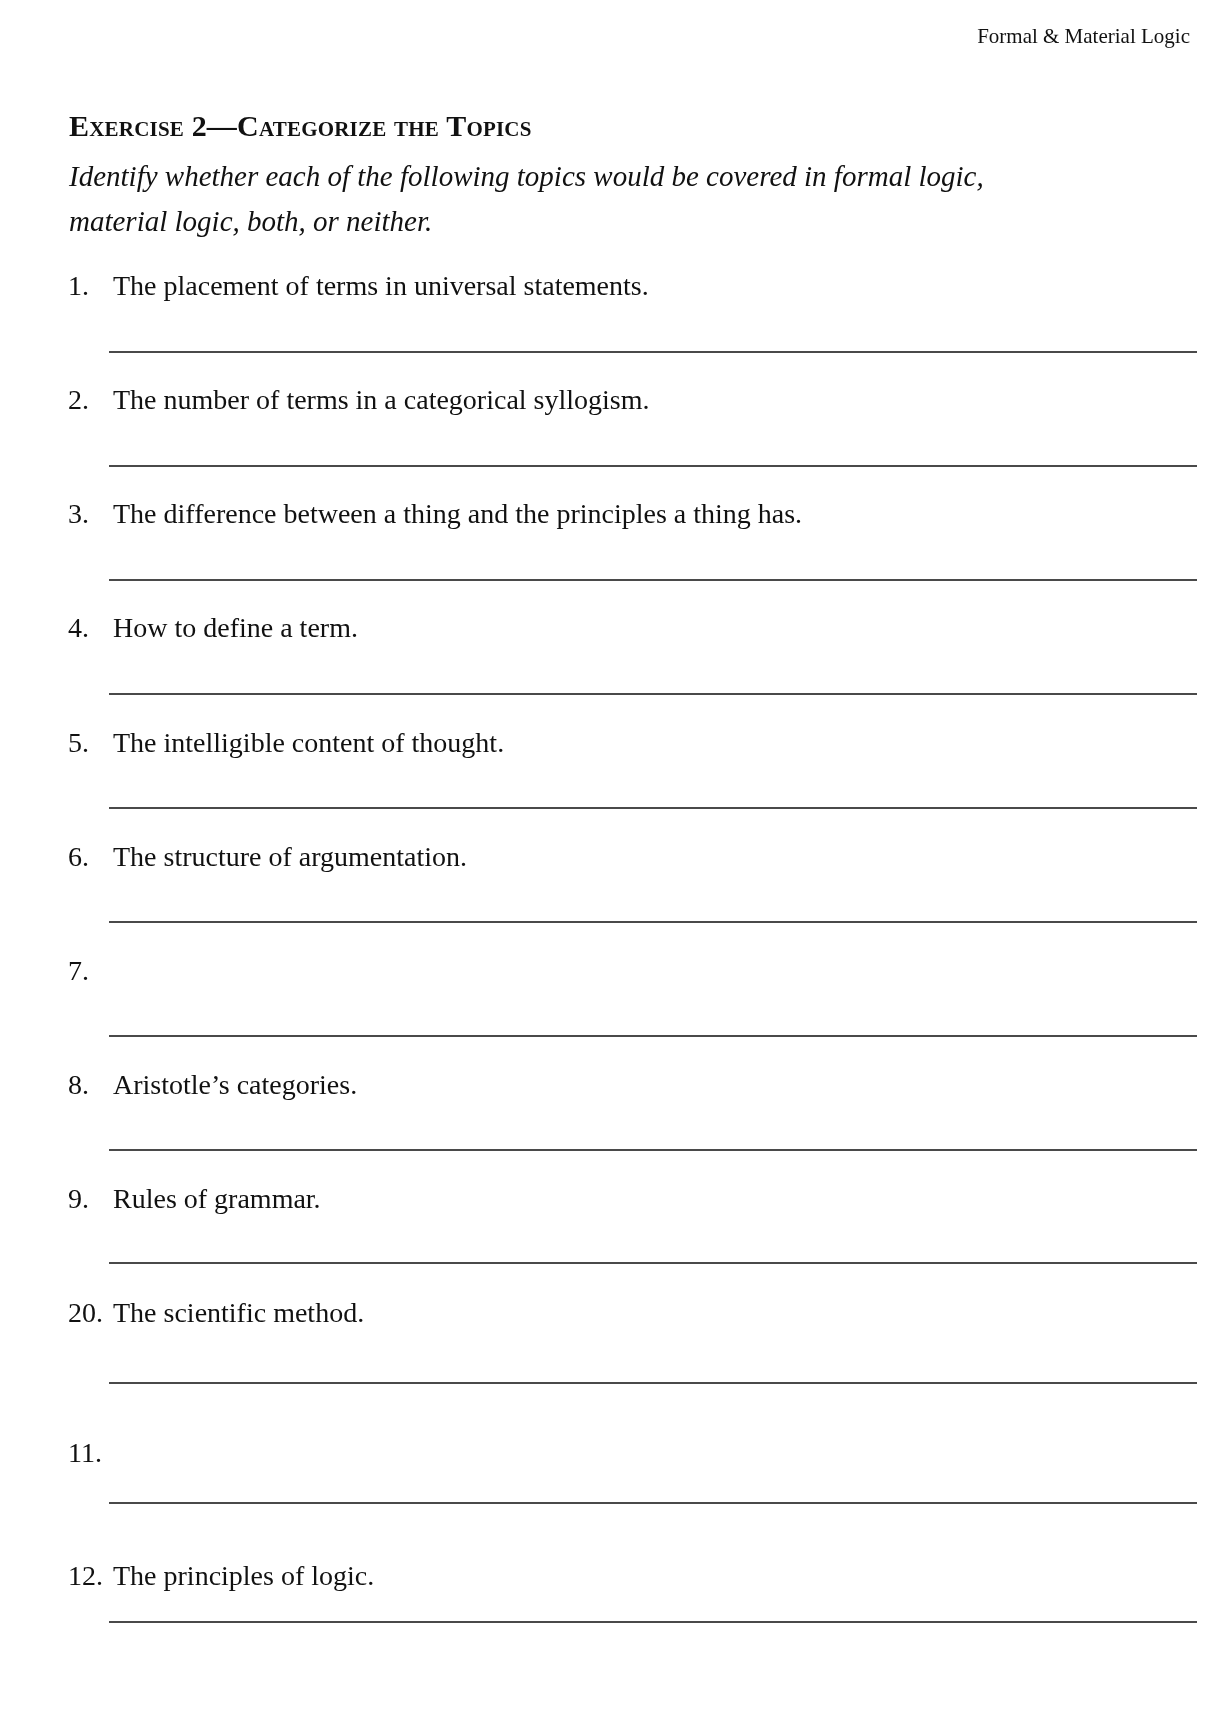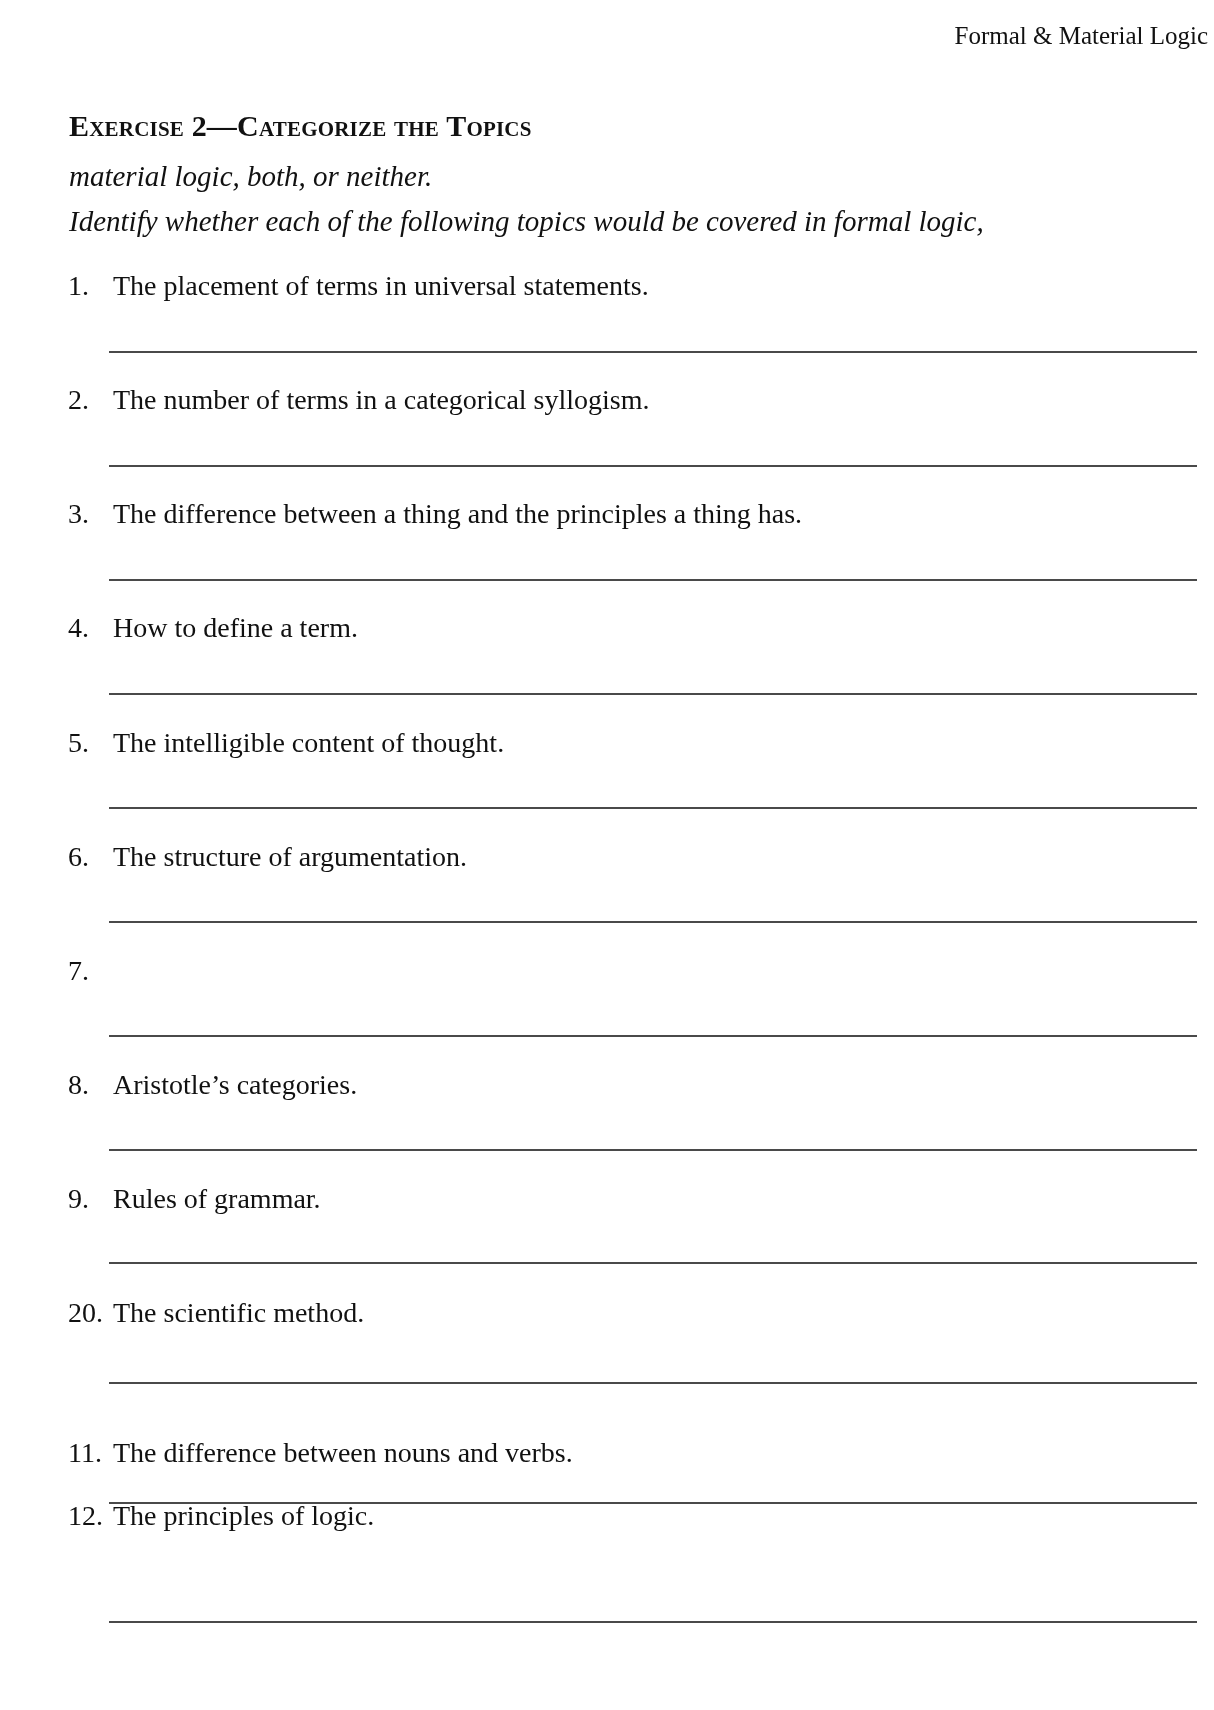--- a/index.html
+++ b/index.html
@@ -10,23 +10,23 @@
     body {
       width: 1214px;
       height: 1710px;
       position: relative;
       overflow: hidden;
       color: #111111;
       font-family: "Liberation Serif", "DejaVu Serif", serif;
     }
     .running-header {
       position: absolute;
-      right: 6px;
+      right: 24px;
       top: 20px;
-      font-size: 25px;
+      font-size: 21px;
       line-height: 32px;
       white-space: nowrap;
     }
     .exercise-title {
       position: absolute;
       left: 69px;
       top: 108px;
       font-size: 30px;
       line-height: 36px;
       font-weight: bold;
@@ -75,22 +75,22 @@
     }
   </style>
 </head>
 <body>
 
 <div class="running-header">Formal &amp; Material Logic</div>
 
 <div class="exercise-title">Exercise 2—Categorize the Topics</div>
 
 <div class="instructions">
+  <span>Identify whether each of the following topics would be covered in formal logic,</span>
   <span>material logic, both, or neither.</span>
-  <span>Identify whether each of the following topics would be covered in formal logic,</span>
 </div>
 
 <div class="question" style="top:270px;">
   <span class="q-number">1.</span>
   <span class="q-text">The placement of terms in universal statements.</span>
 </div>
 <div class="answer-line" style="top:351px;"></div>
 
 <div class="question" style="top:384px;">
   <span class="q-number">2.</span>
@@ -140,21 +140,20 @@
 <div class="answer-line" style="top:1262px;"></div>
 
 <div class="question" style="top:1297px;">
   <span class="q-number">20.</span>
   <span class="q-text">The scientific method.</span>
 </div>
 <div class="answer-line" style="top:1382px;"></div>
 
 <div class="question" style="top:1417px;margin-top:20px;">
   <span class="q-number">11.</span>
-  <span class="q-text">The difference between nouns and verbs.</span>
 </div>
 <div class="answer-line" style="top:1502px;"></div>
 
-<div class="question" style="top:1500px;">
+<div class="question" style="top:1560px;">
   <span class="q-number">12.</span>
   <span class="q-text">The principles of logic.</span>
 </div>
 <div class="answer-line" style="top:1621px;"></div>
 
 </body></html>

